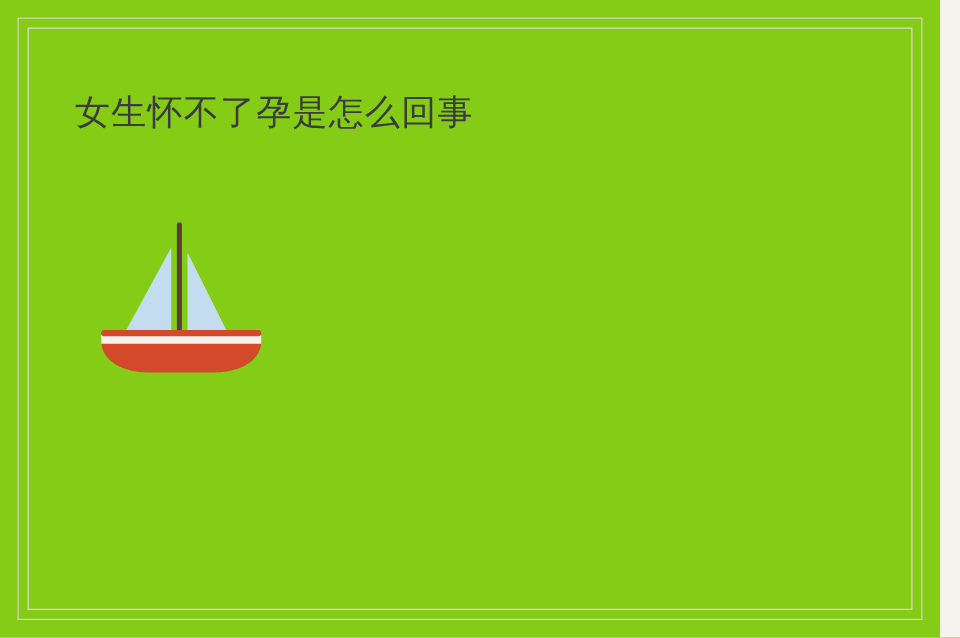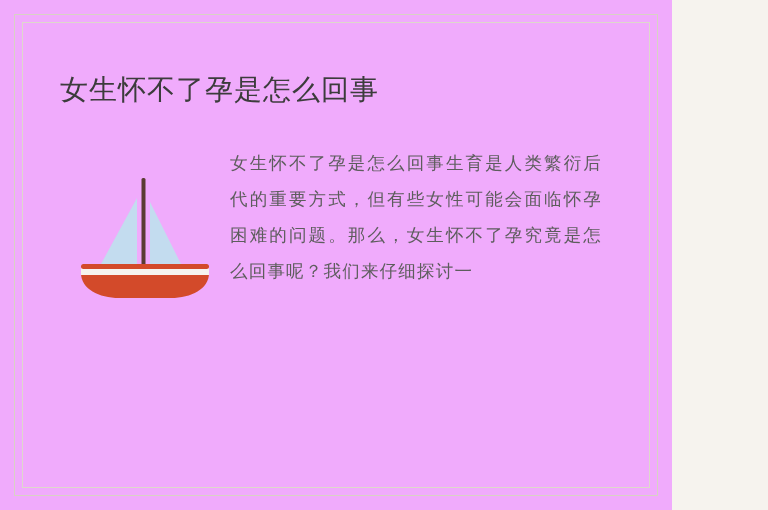--- a/index.html
+++ b/index.html
@@ -8,23 +8,23 @@
   }
   body {
     width: 768px;
     height: 510px;
     background: #f6f3ee;
     font-family: "Liberation Sans", sans-serif;
     overflow: hidden;
   }
   .page {
     position: relative;
-    width: 672px;
+    width: 752px;
     height: 510px;
-    background: #f0abfc;
+    background: #84cc16;
     box-sizing: border-box;
   }
   .outer-border {
     position: absolute;
     left: 14px;
     top: 14px;
     right: 14px;
     bottom: 14px;
     border: 1px solid #d8d2c4;
     box-sizing: border-box;
@@ -105,17 +105,16 @@
 
           <path d="M75 92 L75 30 L106 92 Z" fill="#c3dcef"></path>
 
           <path d="M6 96 L134 96 L134 101 C134 117 116 126 96 126 L44 126 C24 126 6 117 6 101 Z" fill="#d34a2a"></path>
 
           <rect x="6" y="96" width="128" height="7" fill="#f6f3ee"></rect>
           <rect x="6" y="92" width="128" height="5" rx="2.5" fill="#d34a2a"></rect>
         </svg>
       </div>
 
-      <div class="article-text">女生怀不了孕是怎么回事生育是人类繁衍后代的重要方式，但有些女性可能会面临怀孕困难的问题。那么，女生怀不了孕究竟是怎么回事呢？我们来仔细探讨一</div>
 
     </div>
   </div>
 </div>
 
 </body></html>

